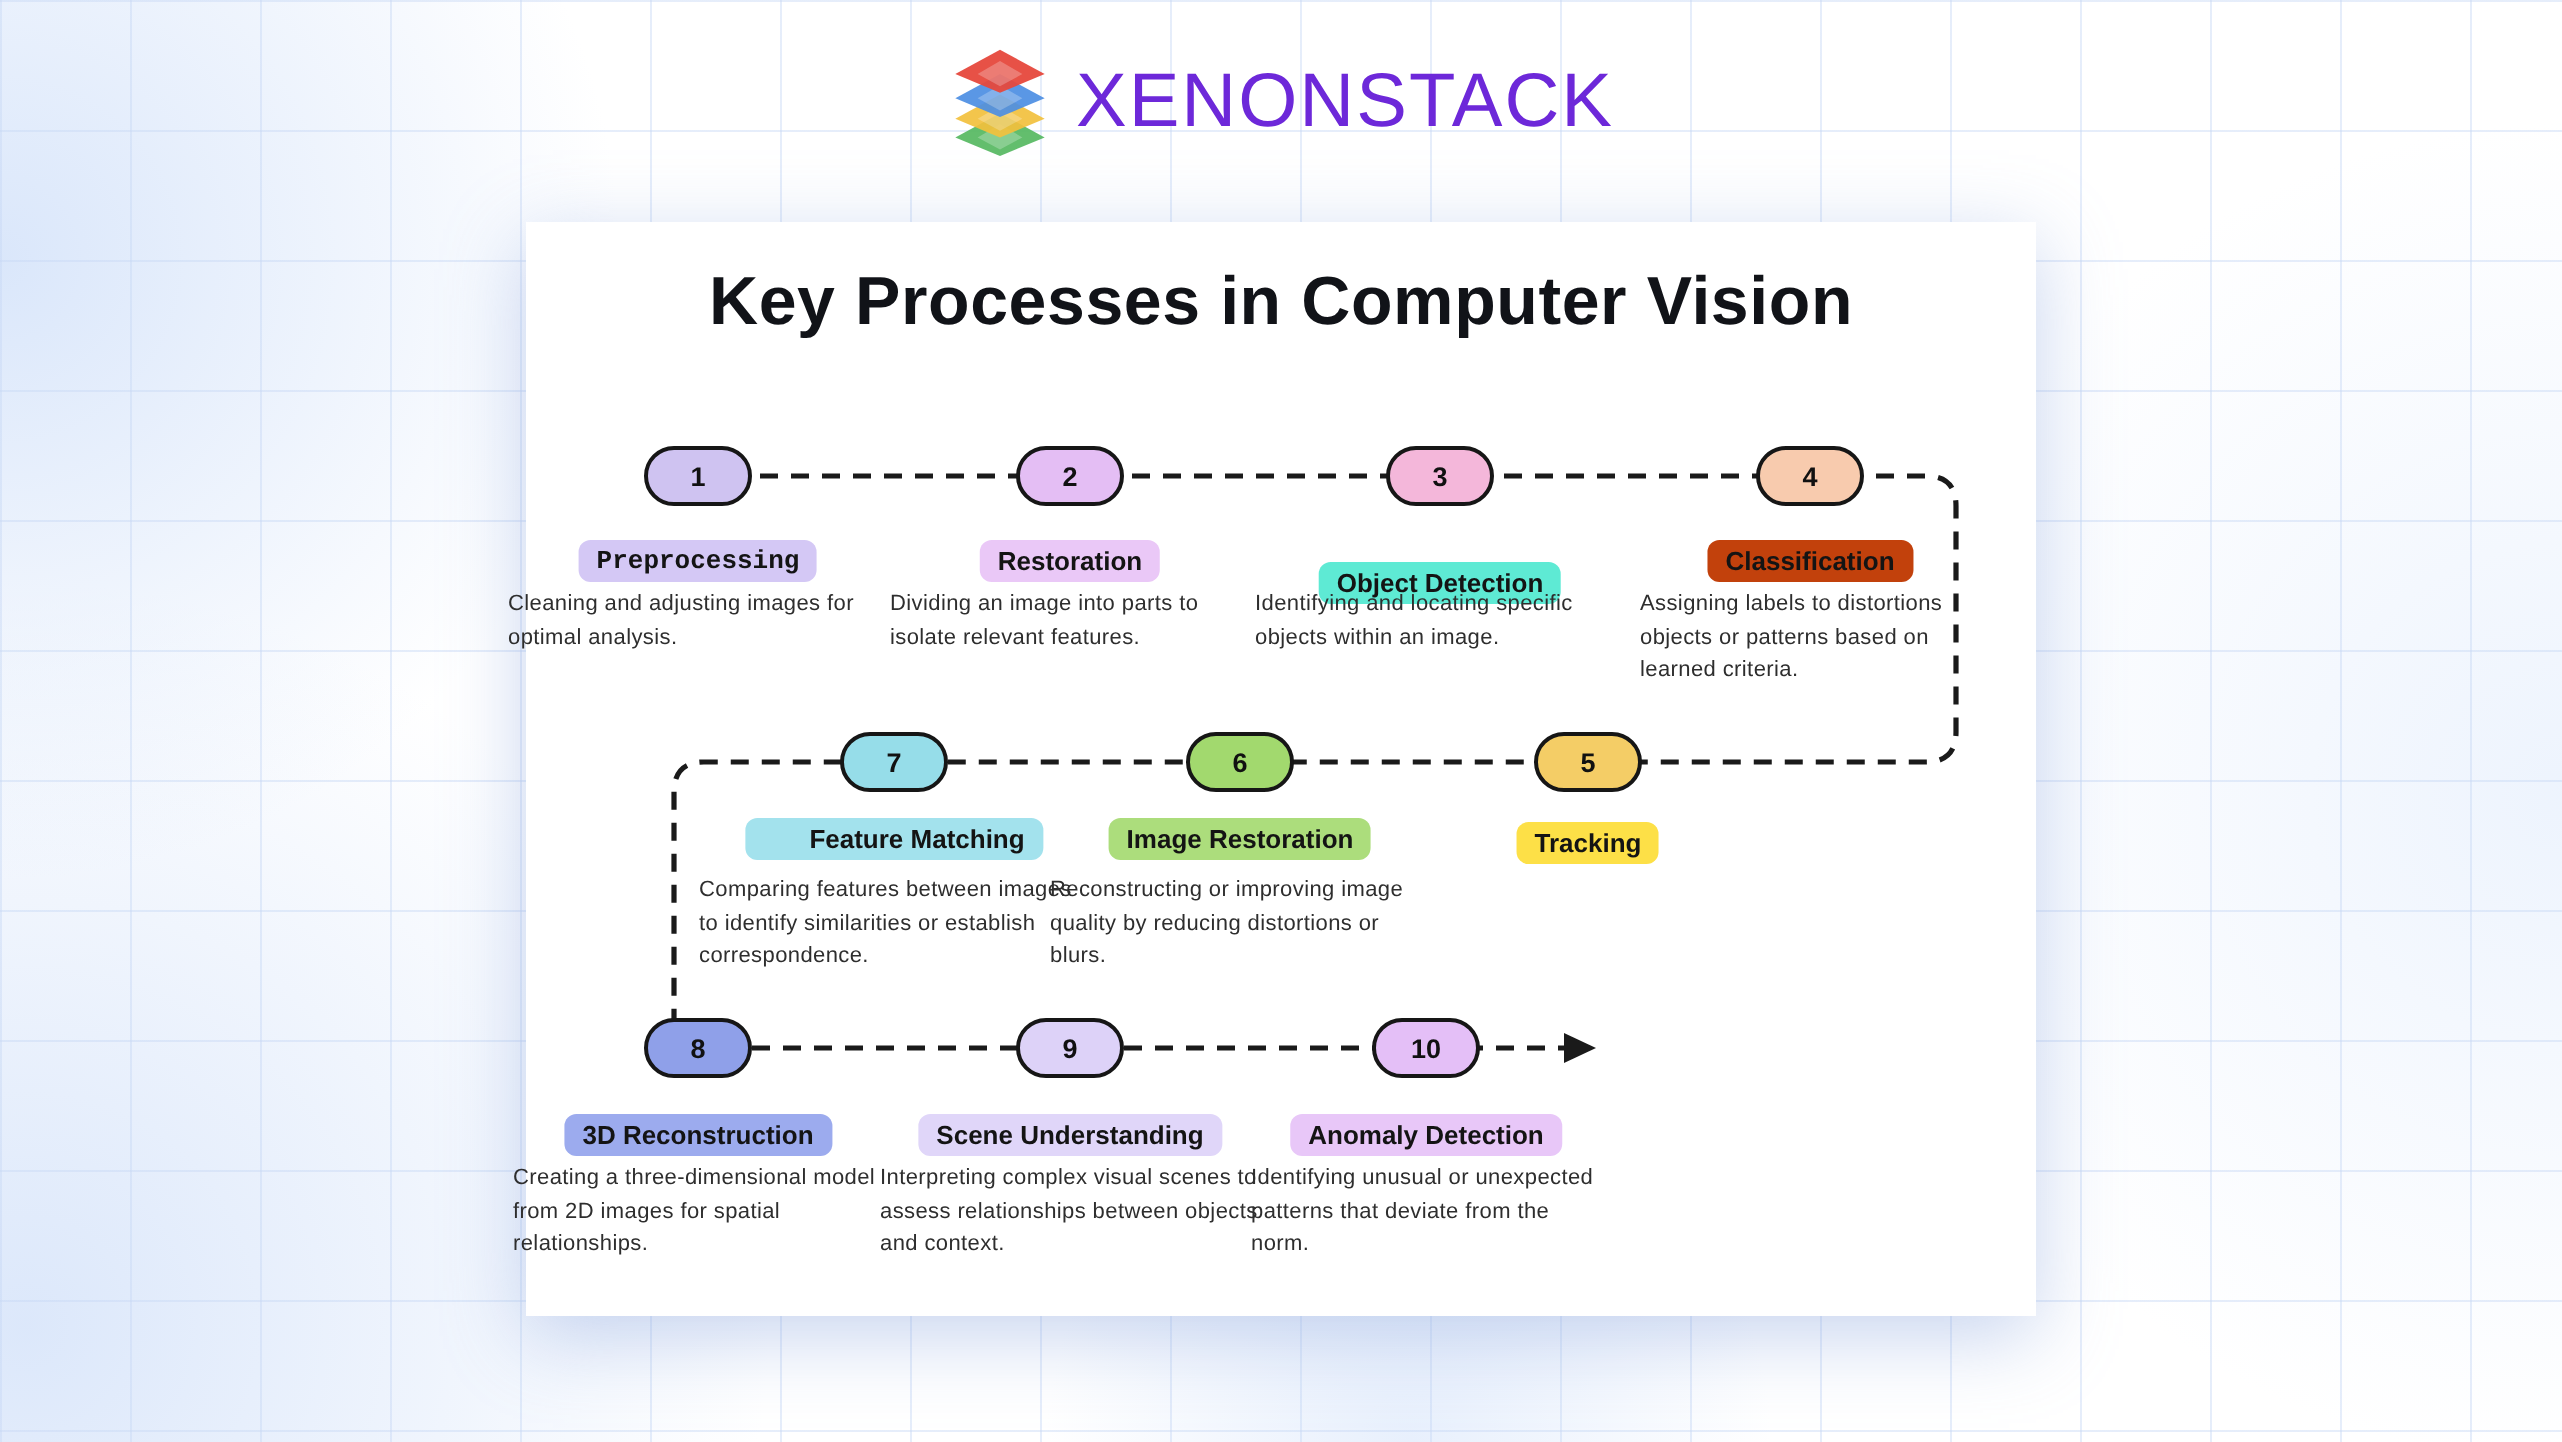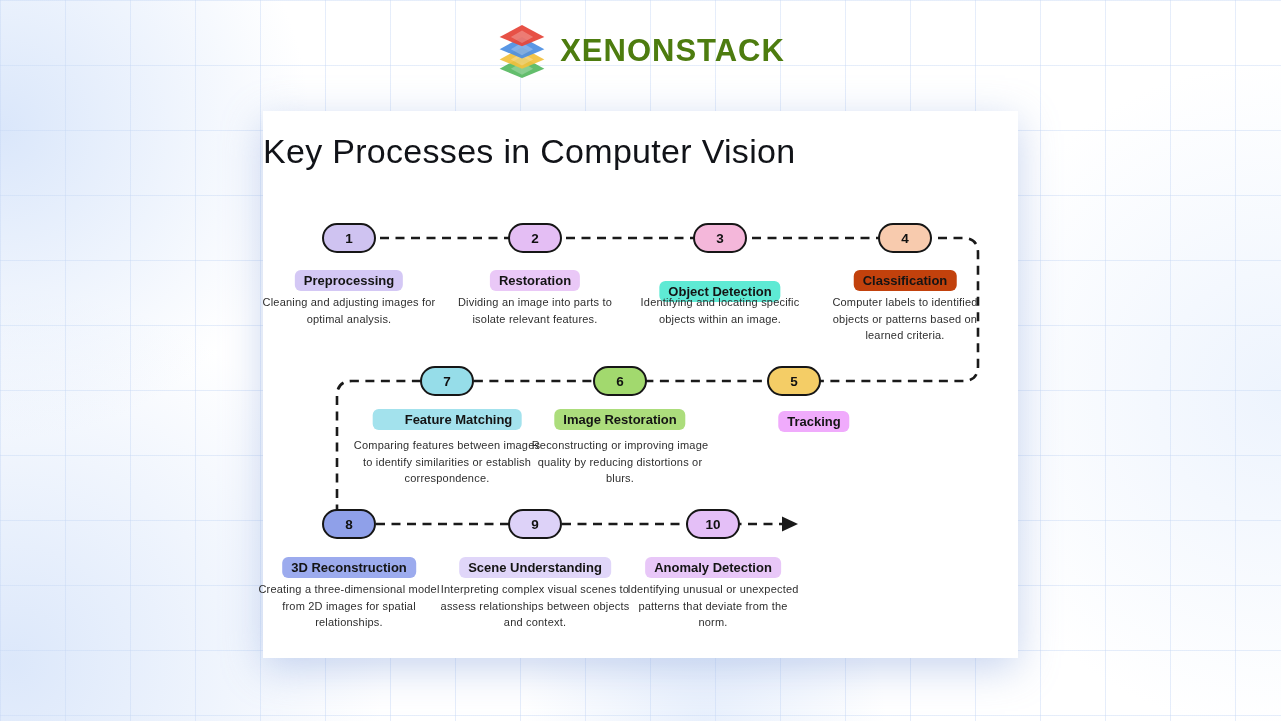--- a/index.html
+++ b/index.html
@@ -17,42 +17,42 @@
       radial-gradient(circle at 1% 92%, rgba(216,229,250,0.9) 0%, rgba(216,229,250,0) 26%),
       radial-gradient(circle at 55% 100%, rgba(226,236,252,0.8) 0%, rgba(226,236,252,0) 18%),
       radial-gradient(circle at 100% 55%, rgba(233,241,253,0.8) 0%, rgba(233,241,253,0) 25%);
     background-size:65px 65px, 65px 65px, 100% 100%, 100% 100%, 100% 100%, 100% 100%;
   }
 
   
   .header{ position:absolute; top:24px; left:0; width:100%; height:54px;
            display:flex; align-items:center; justify-content:center; gap:12px; }
   .logo-icon{ width:52px; height:54px; }
-  .logo-text{ font-size:31px; font-weight:700; letter-spacing:1px; color:#4d7c0f; }
+  .logo-text{ font-size:38px; font-weight:400; letter-spacing:1px; color:#6d28d9; }
 
   
   .card{ position:absolute; left:263px; top:111px; width:755px; height:547px;
          background:#ffffff; box-shadow:0 10px 38px rgba(130,160,220,0.45); }
-  .card-title{ position:absolute; top:21px; left:0; width:100%; 
-               font-size:34px; font-weight:400; letter-spacing:0.3px; color:#111318; }
+  .card-title{ position:absolute; top:21px; left:0; width:100%; text-align:center;
+               font-size:34px; font-weight:700; letter-spacing:0.3px; color:#111318; }
 
   
   .flow-svg{ position:absolute; inset:0; width:755px; height:547px; }
 
   
   .step{ position:absolute; inset:0; pointer-events:none; }
   .pill{ position:absolute; left:calc(var(--cx) - 27px); top:var(--pt);
          width:54px; height:30px; border:2.5px solid #161616; border-radius:16px;
          display:flex; align-items:center; justify-content:center;
          font-size:13.5px; font-weight:700; color:#111; pointer-events:auto; }
   .badge{ position:absolute; left:var(--cx); top:var(--lt); transform:translateX(-50%);
           white-space:nowrap; padding:3px 9px; border-radius:6px;
           font-size:13px; font-weight:700; color:#141414; pointer-events:auto; }
   .desc{ position:absolute; left:calc(var(--cx) - var(--dw)/2); top:var(--dt);
-         width:var(--dw); text-align:center; font-size:11px; line-height:1.5;
+         width:var(--dw); text-align:left; font-size:11px; line-height:1.5;
          letter-spacing:0.2px; color:#2e2e2e; pointer-events:auto; }
 
   
   .s0{ --cx:86px;  --pt:112px; --lt:159px; --dt:183px; --dw:190px; }
   .s1{ --cx:272px; --pt:112px; --lt:159px; --dt:183px; --dw:180px; }
   .s2{ --cx:457px; --pt:112px; --lt:159px; --dt:183px; --dw:185px; }
   .s3{ --cx:642px; --pt:112px; --lt:159px; --dt:183px; --dw:170px; }
   .s4{ --cx:531px; --pt:255px; --lt:300px; --dt:328px; --dw:200px; }
   .s5{ --cx:357px; --pt:255px; --lt:298px; --dt:326px; --dw:190px; }
   .s6{ --cx:184px; --pt:255px; --lt:298px; --dt:326px; --dw:195px; }
@@ -88,41 +88,41 @@
 <div class="card">
   <div class="card-title">Key Processes in Computer Vision</div>
 
   <svg class="flow-svg" viewBox="0 0 755 547">
     <path id="flow-path" d="M 86 127 H 700 Q 715 127 715 142 V 255 Q 715 270 700 270 H 89 Q 74 270 74 285 V 402 M 113 413 H 521" fill="none" stroke-width="2.6" stroke-dasharray="9 6.5" stroke="#1a1a1a"></path>
     <polygon id="flow-arrow" points="519,405.5 535,413 519,420.5" fill="#1a1a1a"></polygon>
   </svg>
 
   <div class="step s0">
     <div class="pill" style="background: rgb(207, 195, 241);">1</div>
-    <div class="badge" style="background: rgb(212, 200, 245);">Preprocessing</div>
+    <div class="badge" style="background: rgb(212, 200, 245); font-family: Liberation Mono, monospace;">Preprocessing</div>
     <div class="desc">Cleaning and adjusting images for optimal analysis.</div>
   </div>
   <div class="step s1">
     <div class="pill" style="background: rgb(228, 190, 244);">2</div>
     <div class="badge" style="background: rgb(234, 200, 247);">Restoration</div>
     <div class="desc">Dividing an image into parts to isolate relevant features.</div>
   </div>
   <div class="step s2">
     <div class="pill" style="background: rgb(244, 183, 218);">3</div>
     <div class="badge" style="background: #5eead4; margin-top: 11px;">Object Detection</div>
     <div class="desc">Identifying and locating specific objects within an image.</div>
   </div>
   <div class="step s3">
     <div class="pill" style="background: rgb(248, 203, 174);">4</div>
     <div class="badge" style="background: #c2410c;">Classification</div>
-    <div class="desc">Computer labels to identified objects or patterns based on learned criteria.</div>
+    <div class="desc">Assigning labels to distortions objects or patterns based on learned criteria.</div>
   </div>
   <div class="step s4">
     <div class="pill" style="background: rgb(244, 205, 102);">5</div>
-    <div class="badge" style="background: #f0abfc; margin-left: 20px;">Tracking</div>
+    <div class="badge" style="background: #fde047;">Tracking</div>
   </div>
   <div class="step s5">
     <div class="pill" style="background: rgb(162, 217, 110);">6</div>
     <div class="badge" style="background: rgb(172, 221, 124);">Image Restoration</div>
     <div class="desc">Reconstructing or improving image quality by reducing distortions or blurs.</div>
   </div>
   <div class="step s6">
     <div class="pill" style="background: rgb(150, 221, 233);">7</div>
     <div class="badge" style="background: rgb(163, 226, 237); padding-left: 32px;">Feature Matching</div>
     <div class="desc">Comparing features between images to identify similarities or establish correspondence.</div>

